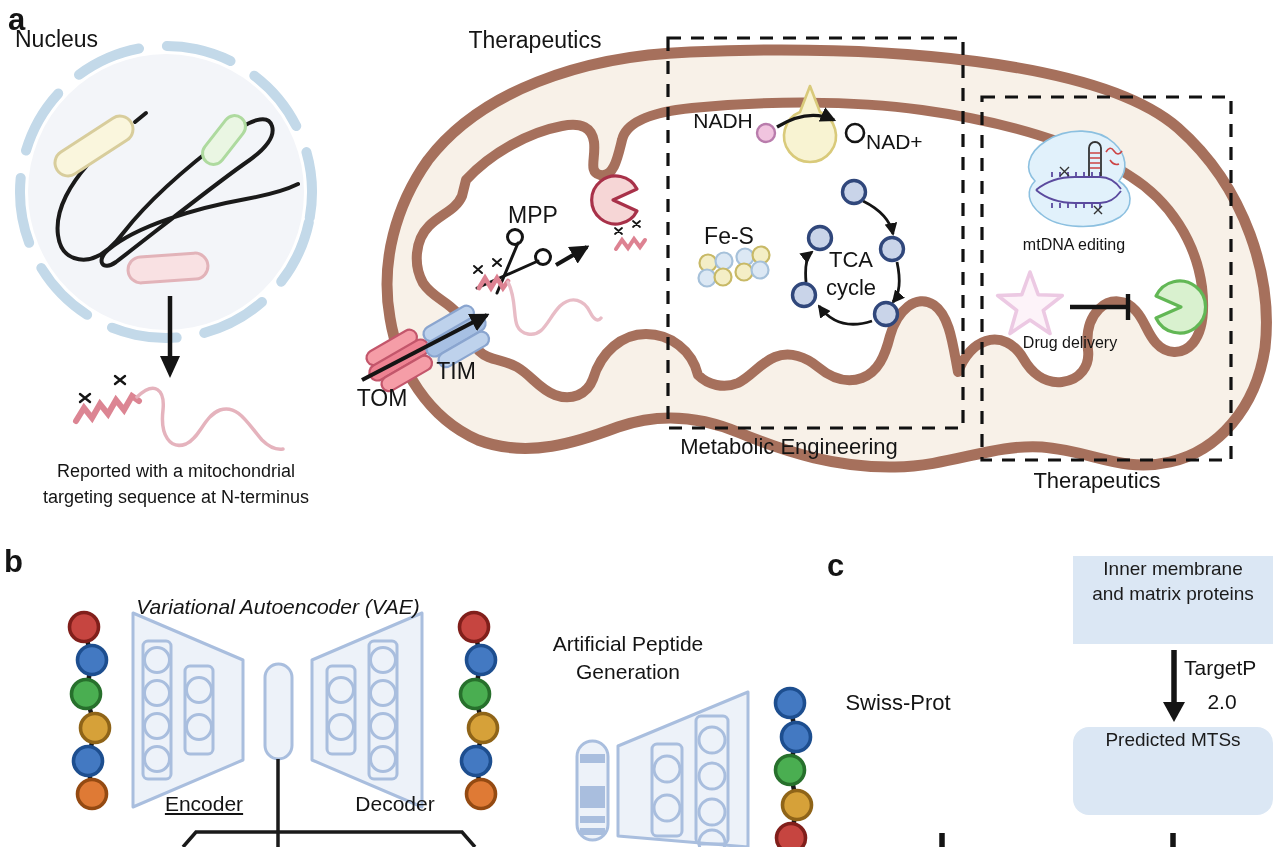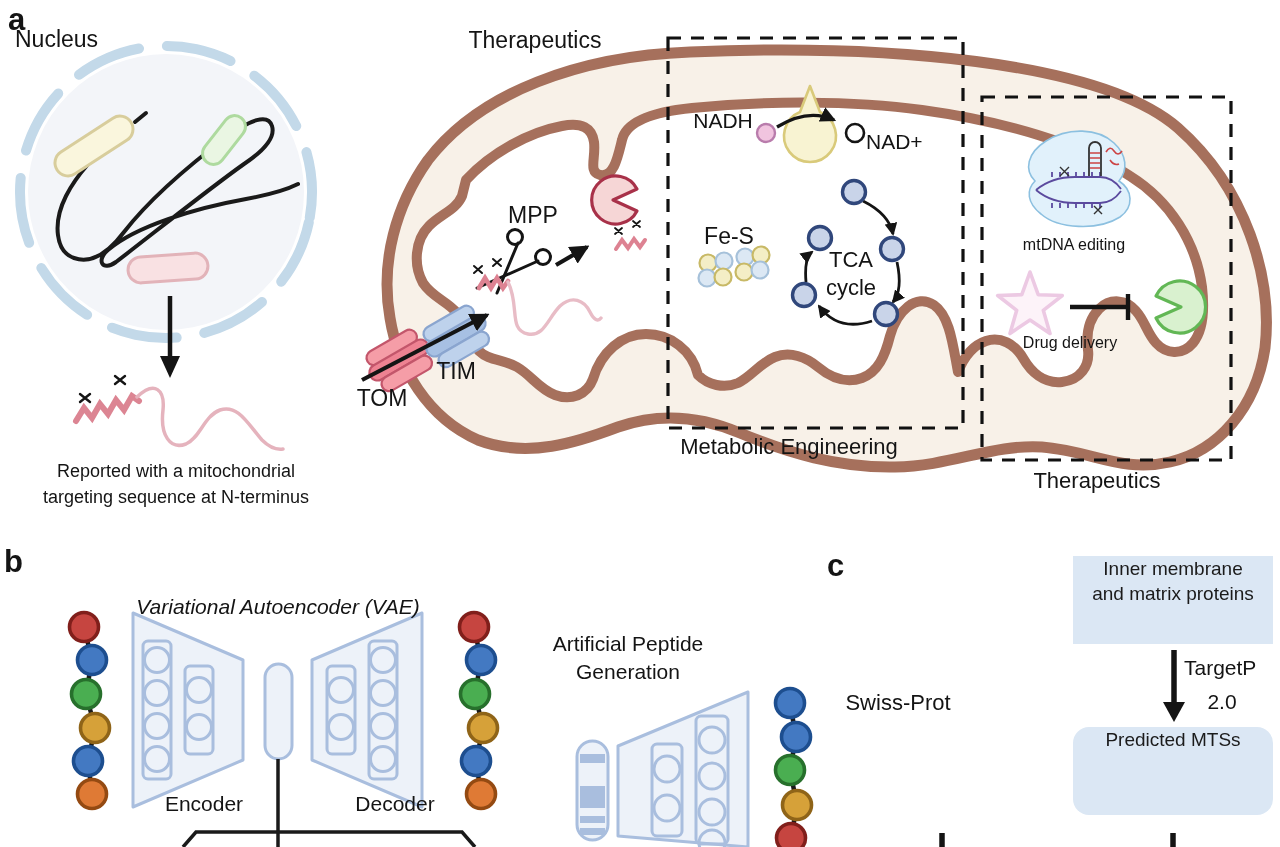--- a/index.html
+++ b/index.html
@@ -281,21 +281,21 @@
 <div class="lbl s23 ctr" style="left:382px;top:385px;">TOM</div>
 <div class="lbl s23 ctr" style="left:456px;top:358px;">TIM</div>
 <div class="lbl s22 ctr" style="left:789px;top:434px;">Metabolic Engineering</div>
 <div class="lbl s22 ctr" style="left:1097px;top:468px;">Therapeutics</div>
 
 <div class="lbl s18 ctr" style="left:176px;top:461px;">Reported with a mitochondrial</div>
 <div class="lbl s18 ctr" style="left:176px;top:487px;">targeting sequence at N-terminus</div>
 
 <div class="lbl panel-letter" style="left:4px;top:544px;">b</div>
 <div class="lbl s21 ctr" style="left:278px;top:595px;font-style:italic;">Variational Autoencoder (VAE)</div>
-<div class="lbl s21 ctr" style="left:204px;top:792px;">Encoder</div>
+<div class="lbl s21 ctr" style="left:204px;top:792px;text-decoration:underline;">Encoder</div>
 <div class="lbl s21 ctr" style="left:395px;top:792px;text-align:right;">Decoder</div>
 <div class="lbl s21 ctr" style="left:628px;top:630px;line-height:28px;"><span>Artificial Peptide</span><br><span>Generation</span></div>
 
 <div class="lbl panel-letter" style="left:827px;top:548px;">c</div>
 <div class="lbl s22 ctr" style="left:898px;top:690px;">Swiss-Prot</div>
 <div class="lbl s21" style="left:1184px;top:656px;">TargetP</div>
 <div class="lbl s21 ctr" style="left:1222px;top:648px;margin-top:42px;">2.0</div>
 
 <div class="cbox" style="left:1073px;top:556px;">
       <span>Inner membrane</span>

